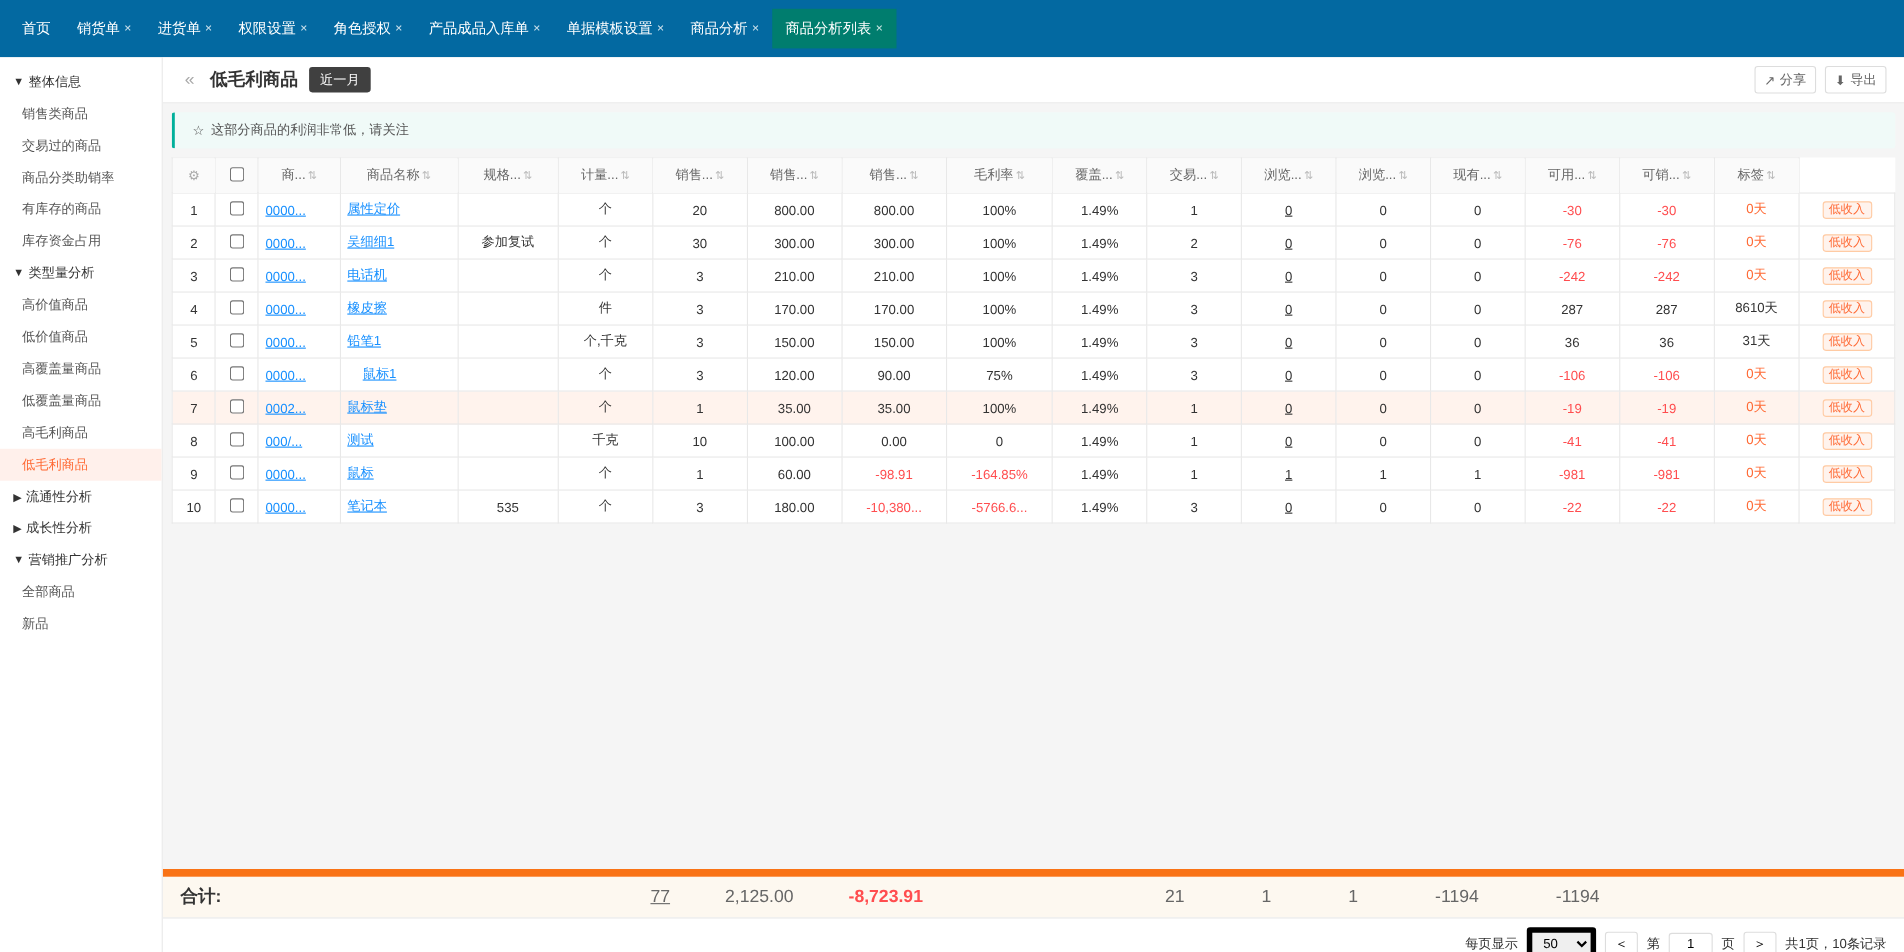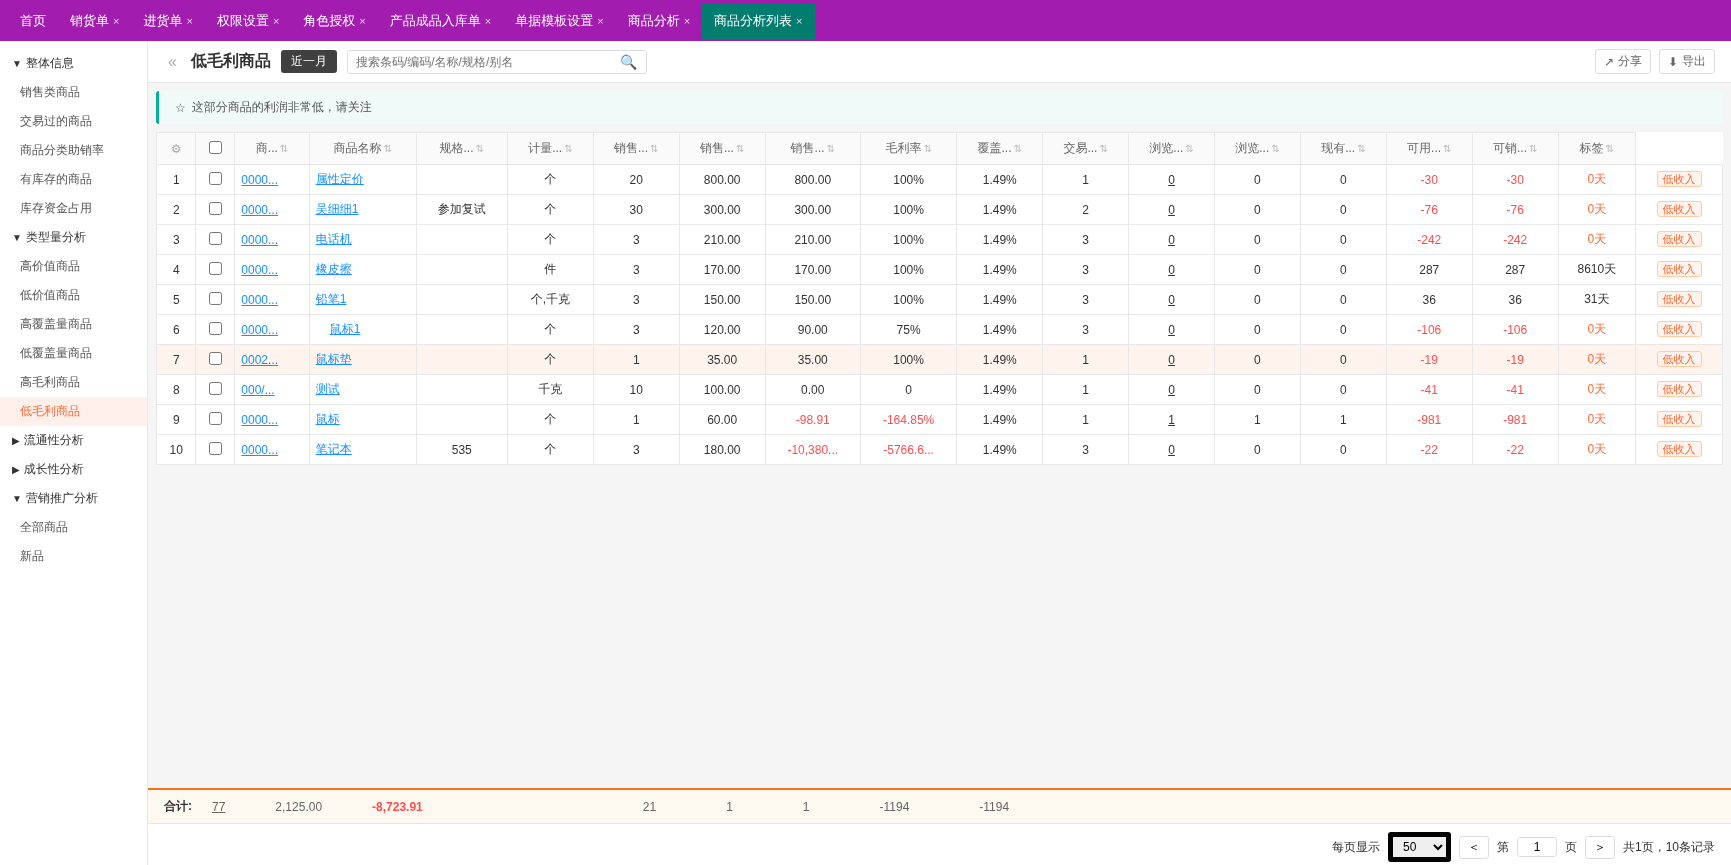--- a/index.html
+++ b/index.html
@@ -1,23 +1,23 @@
 <!DOCTYPE html>
 <html><head>
   <meta charset="utf-8">
   <style>
     * { box-sizing: border-box; margin: 0; padding: 0; }
     body { font-family: "Microsoft YaHei", Arial, sans-serif; font-size: 12px; background: #f5f5f5; color: #333; }
 
     
     .top-nav {
-      background: #a21caf;
-      display: flex;
-      align-items: center;
-      height: 41px;
+      background: #0369a1;
+      display: flex;
+      align-items: center;
+      height: 52px;
       padding: 0 8px;
     }
     .top-nav .nav-item {
       color: #fff;
       padding: 0 12px;
       height: 36px;
       display: flex;
       align-items: center;
       cursor: pointer;
       font-size: 13px;
@@ -162,25 +162,25 @@
       font-size: 11px;
     }
     .underline { text-decoration: underline; color: #333; cursor: pointer; }
     .sort-icon { color: #bbb; font-size: 10px; margin-left: 2px; }
     .gear-icon { color: #aaa; cursor: pointer; }
     .checkbox { cursor: pointer; }
 
     
     .table-footer {
       background: #fdf8f0;
-      border-top: 2px solid #f97316;
+      border-top: 7px solid #f97316;
       padding: 8px 16px;
       display: flex;
       align-items: center;
-      font-size: 12px;
+      font-size: 16px;
       color: #666;
       gap: 20px;
     }
     .footer-total { font-weight: bold; color: #333; }
 
     
     .pagination {
       background: #fff;
       border-top: 1px solid #e8e8e8;
       padding: 8px 16px;
@@ -299,24 +299,20 @@
     <div class="sidebar-item">全部商品</div>
     <div class="sidebar-item">新品</div>
   </aside>
 
   <div class="main-content">
 
     <div class="page-header">
       <span class="collapse-btn">«</span>
       <span class="page-title">低毛利商品</span>
       <button class="filter-btn">近一月</button>
-      <div class="search-box">
-        <input type="text" placeholder="搜索条码/编码/名称/规格/别名" style="">
-        <span class="search-icon">🔍</span>
-      </div>
       <div class="header-actions">
         <button class="action-btn">
           <span>↗</span>
           <span>分享</span>
         </button>
         <button class="action-btn">
           <span>⬇</span>
           <span>导出</span>
         </button>
       </div>
@@ -561,21 +557,21 @@
     <td class="text-red">-22</td>
     <td class="text-orange">0天</td>
     <td><span class="tag-low">低收入</span></td>
   </tr>
           </tbody>
       </table>
     </div>
 
     <div class="table-footer">
       <span class="footer-total">合计:</span>
-      <span style="text-decoration:underline;">77</span>
+      <span style="margin-left:370px;text-decoration:underline;">77</span>
       <span style="margin-left:30px;">2,125.00</span>
       <span style="margin-left:30px;color:#ff4d4f;font-weight:bold;">-8,723.91</span>
       <span style="margin-left:200px;">21</span>
       <span style="margin-left:50px;">1</span>
       <span style="margin-left:50px;">1</span>
       <span style="margin-left:50px;">-1194</span>
       <span style="margin-left:50px;">-1194</span>
     </div>
 
     <div class="pagination">

